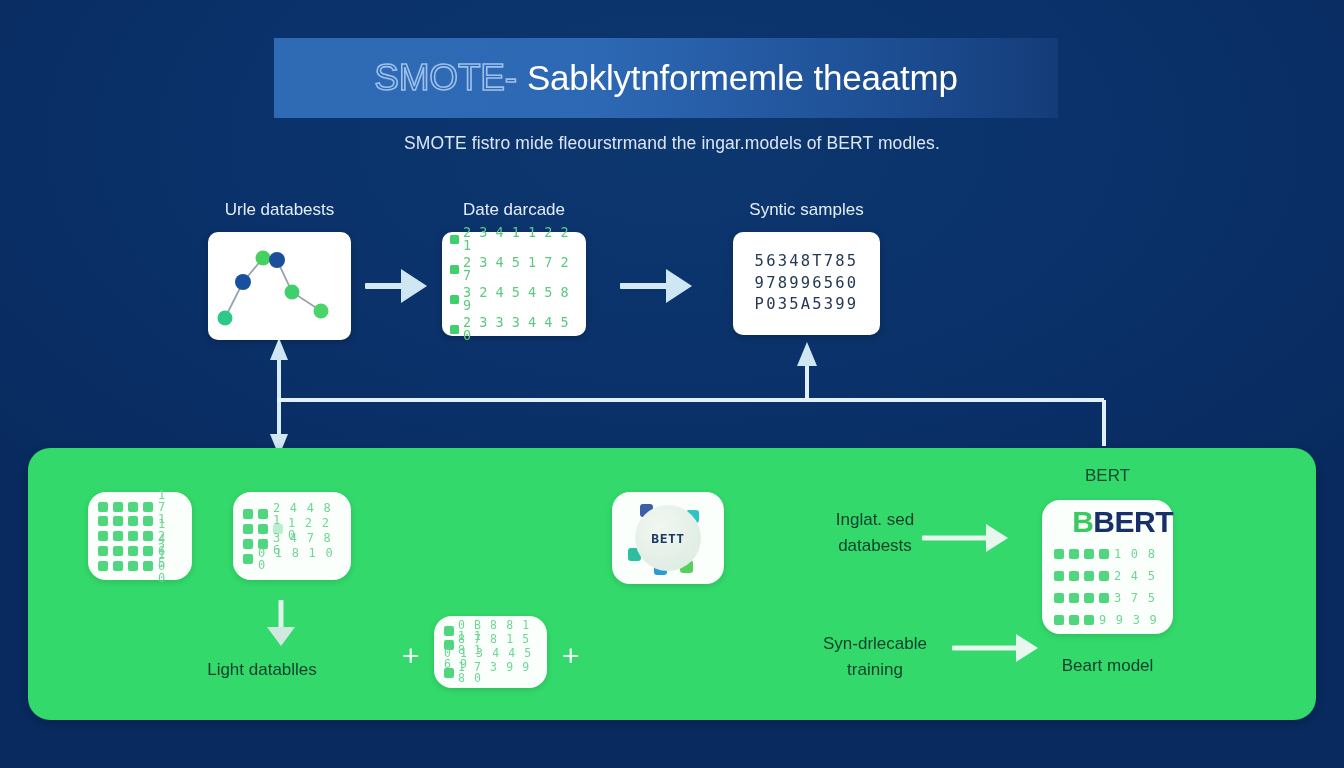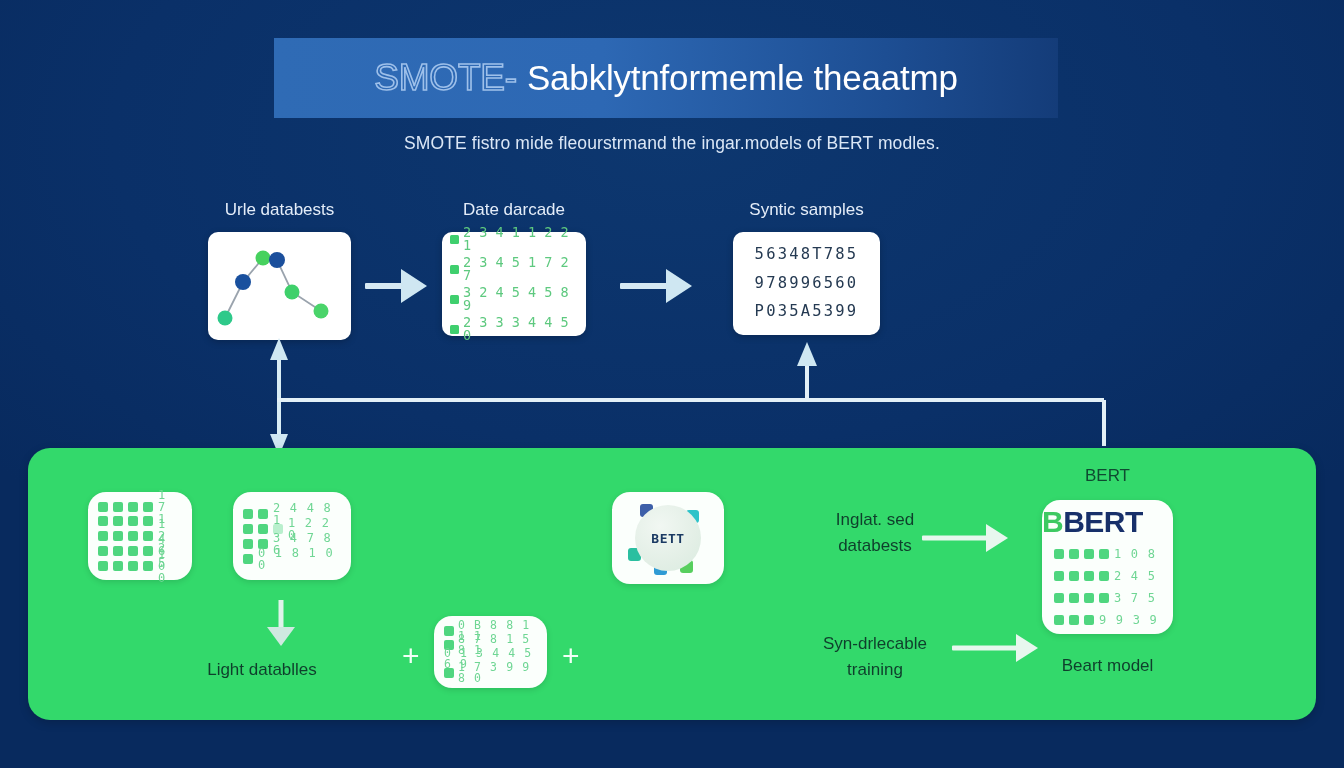--- a/index.html
+++ b/index.html
@@ -127,21 +127,21 @@
   }
 
   
   .mono-rows {
     position: absolute;
     inset: 0;
     display: flex;
     flex-direction: column;
     justify-content: center;
     align-items: center;
-    gap: 13px;
+    gap: 6px;
     padding: 8px;
   }
   .mono-row {
     font-family: "DejaVu Sans Mono", monospace;
     font-size: 15.5px;
     color: #253a52;
     letter-spacing: 2.2px;
     line-height: 1;
   }
 
@@ -271,21 +271,21 @@
     line-height: 1;
     font-weight: 300;
   }
 
   
   #gcard-bert { left: 1014px; top: 52px; width: 131px; height: 134px; }
   #bert-word {
     position: absolute;
     left: 0; top: 7px;
     width: 131px;
-    text-align: left;
+    text-align: right;
     font-size: 30px;
     font-weight: bold;
     line-height: 1;
     letter-spacing: -0.5px;
   }
   #bert-word .b1 { color: #3dc962; }
   #bert-word .b2 { color: #17306a; }
   #bert-matrix {
     position: absolute;
     left: 0; top: 44px;

